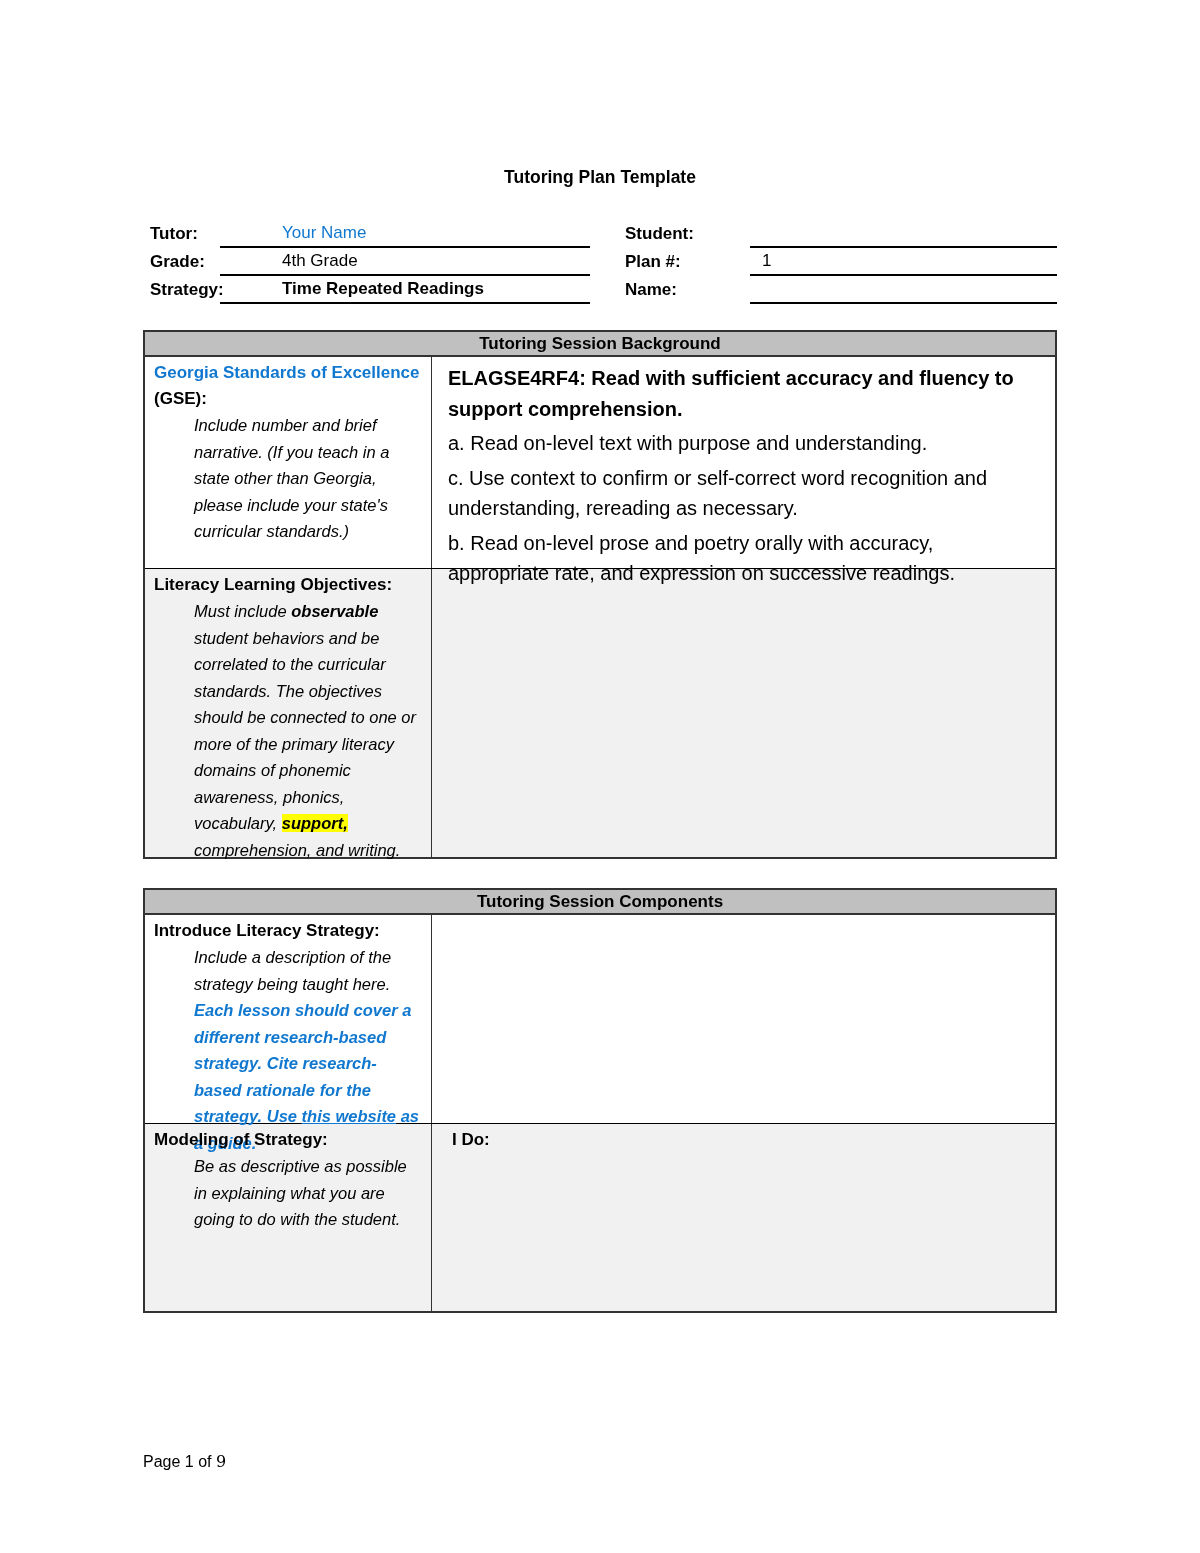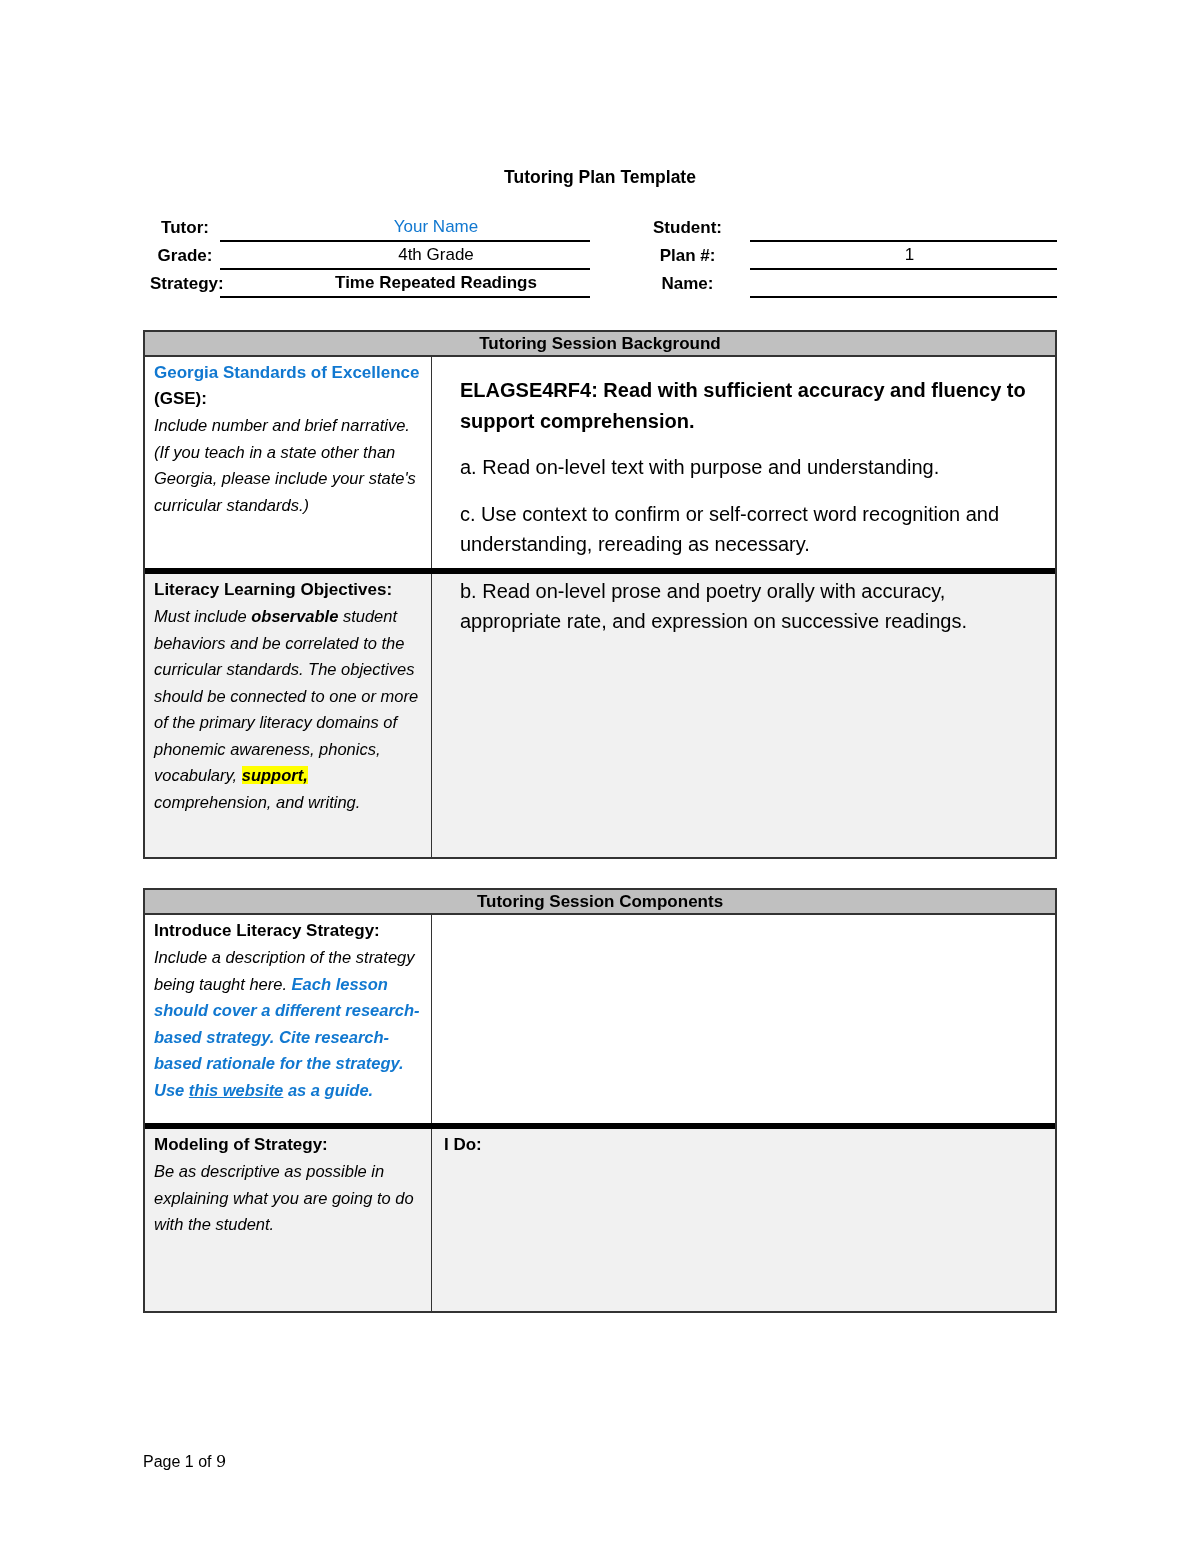--- a/index.html
+++ b/index.html
@@ -16,21 +16,21 @@
     overflow:hidden;
   }
   .page { position:absolute; inset:0; background:#fff;padding-left:9px; }
 
   .doc-title {
     position:absolute; top:167px; left:143px; width:914px;
     text-align:center; font-size:17.5px; font-weight:700;
   }
 
   
-  .fields { position:absolute; top:214px; left:150px; width:907px;text-align:center; }
+  .fields { position:absolute; top:220px; left:150px; width:907px; }
   .field-row { display:flex; height:28px; align-items:stretch; }
   .flabel { width:70px; font-weight:700; font-size:17px; line-height:27px; }
   .fvalue {
     width:370px; border-bottom:2px solid #000;
     font-size:17px; line-height:26px; padding-left:62px;
   }
   .fspacer { width:35px; }
   .flabel-r { width:125px; font-weight:700; font-size:17px; line-height:27px; }
   .fvalue-r {
     width:307px; border-bottom:2px solid #000;
@@ -45,42 +45,42 @@
     border:2px solid #333;
   }
   .tbl-bg { top:330px; }
   .tbl-comp { top:888px; }
   .tbl-header {
     background:var(--header-gray); border-bottom:2px solid #333;
     height:25px; line-height:24px; text-align:center;
     font-weight:700; font-size:17px;
   }
   .trow { display:flex; }
-  .trow + .trow { border-top:6px solid #000000; }
+  .trow + .trow { border-top:1px solid #000000;gap:8px; }
   .band { background:var(--band-gray); }
   .tbl-bg .r1 { height:211px; }
   .tbl-bg .r2 { height:289px; }
   .tbl-comp .r1 { height:208px; }
   .tbl-comp .r2 { height:188px; }
   .cl { width:287px; border-right:1px solid #333; padding:3px 9px 0 9px; }
   .cr { flex:1; padding:2px 12px 0 12px; }
 
   .cell-title { font-size:17px; font-weight:700; line-height:26px; }
-  .note { font-size:16.5px; font-style:italic; line-height:26.5px; }
+  .note { font-size:16.5px; font-style:italic; line-height:26.5px;margin-left:40px; }
   .bold-italic { font-weight:700; }
   .hl { background:var(--highlight-yellow); font-weight:700; }
 
   .doclink {
     color:var(--accent-blue); font-weight:700;
     cursor:pointer;
   }
   .blue-note { color:var(--accent-blue); font-weight:700;text-align:center; }
   .inline-link { text-decoration:underline; cursor:pointer; }
 
-  .std p { font-size:20px; line-height:30.5px; margin:16px; }
+  .std p { font-size:20px; line-height:30.5px; margin:4px; }
   .std .lead { font-weight:700; }
   .ido { font-size:17px; font-weight:700; line-height:27px; }
 
   .footer {
     position:absolute; top:1452px; left:143px; width:914px;
     text-align:left; font-size:16px;
   }
   .serif { font-family:"DejaVu Serif", serif; }
 </style>
 </head>

